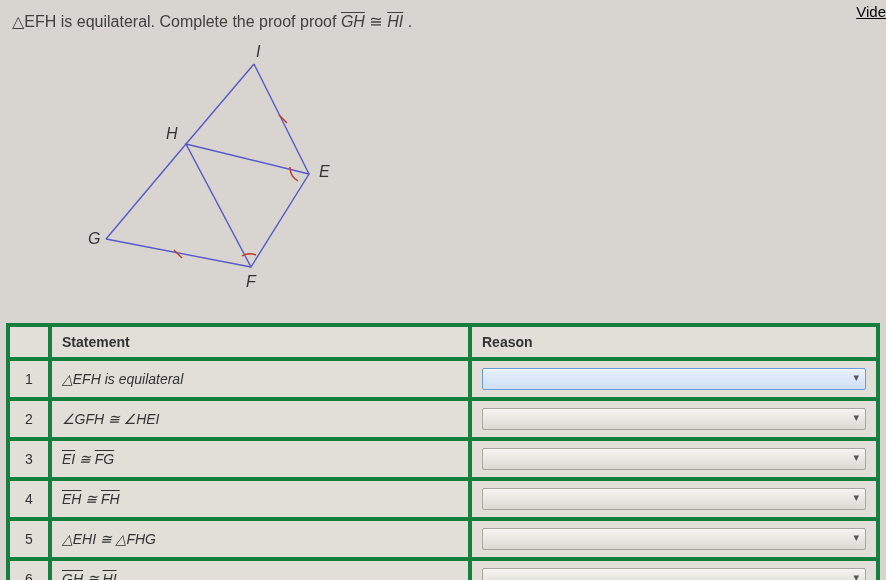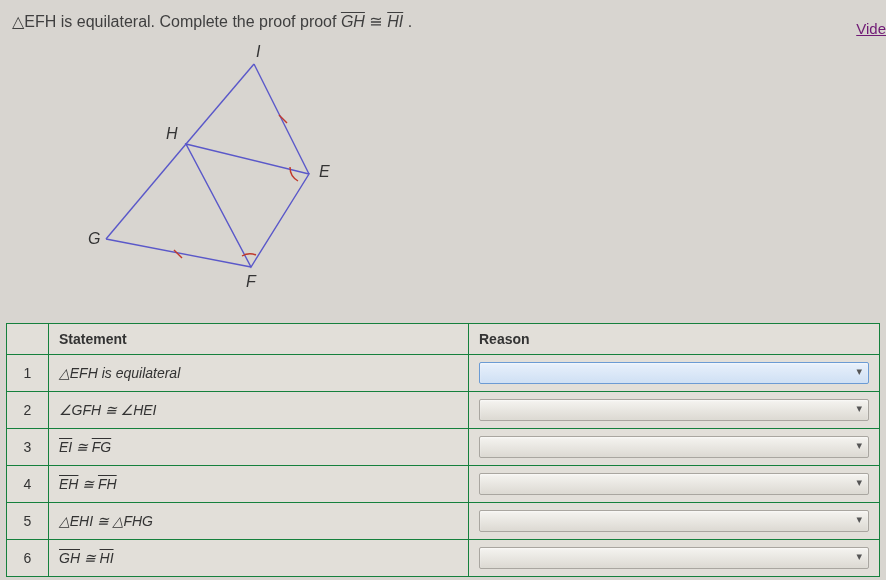--- a/index.html
+++ b/index.html
@@ -8,23 +8,23 @@
       background: #d8d5d0;
       width: 886px;
       height: 580px;
       padding: 12px 6px;
       color: #333;
       position: relative;
       overflow: hidden;
     }
     .video-link {
       position: absolute;
-      top: 20px;
+      top: 3px;
       right: 0;
-      color: #701a75;
+      color: #000000;
       font-size: 15px;
       text-decoration: underline;
     }
     .prompt {
       font-size: 16px;
       color: #3f3f3f;
       margin-bottom: 8px;
       padding-left: 6px;
     }
     .overline { text-decoration: overline; font-style: italic; }
@@ -32,21 +32,21 @@
       text-align: left;
       padding-left: 60px;
       margin-bottom: 20px;
     }
     .proof-table {
       width: 100%;
       border-collapse: collapse;
       background: #e2dfd9;
     }
     .proof-table th, .proof-table td {
-      border: 1px solid #15803d;
+      border: 4px solid #15803d;
       padding: 7px 10px;
       font-size: 14px;
       text-align: left;
       vertical-align: middle;
     }
     .proof-table th {
       font-weight: bold;
       background: #e2dfd9;
       color: #333;
     }

